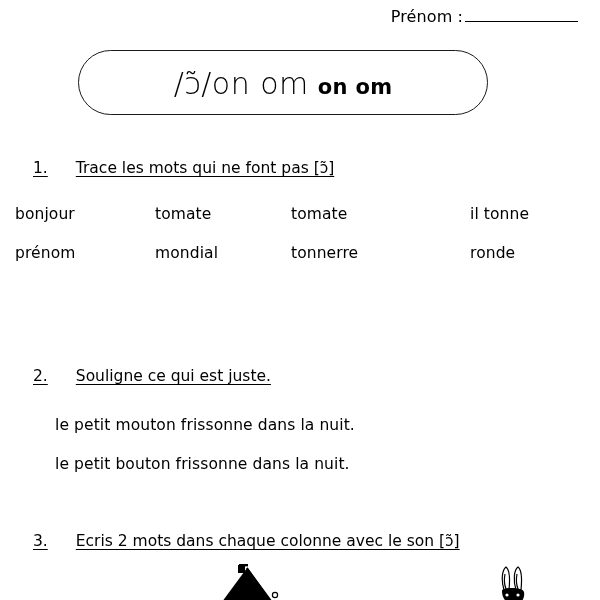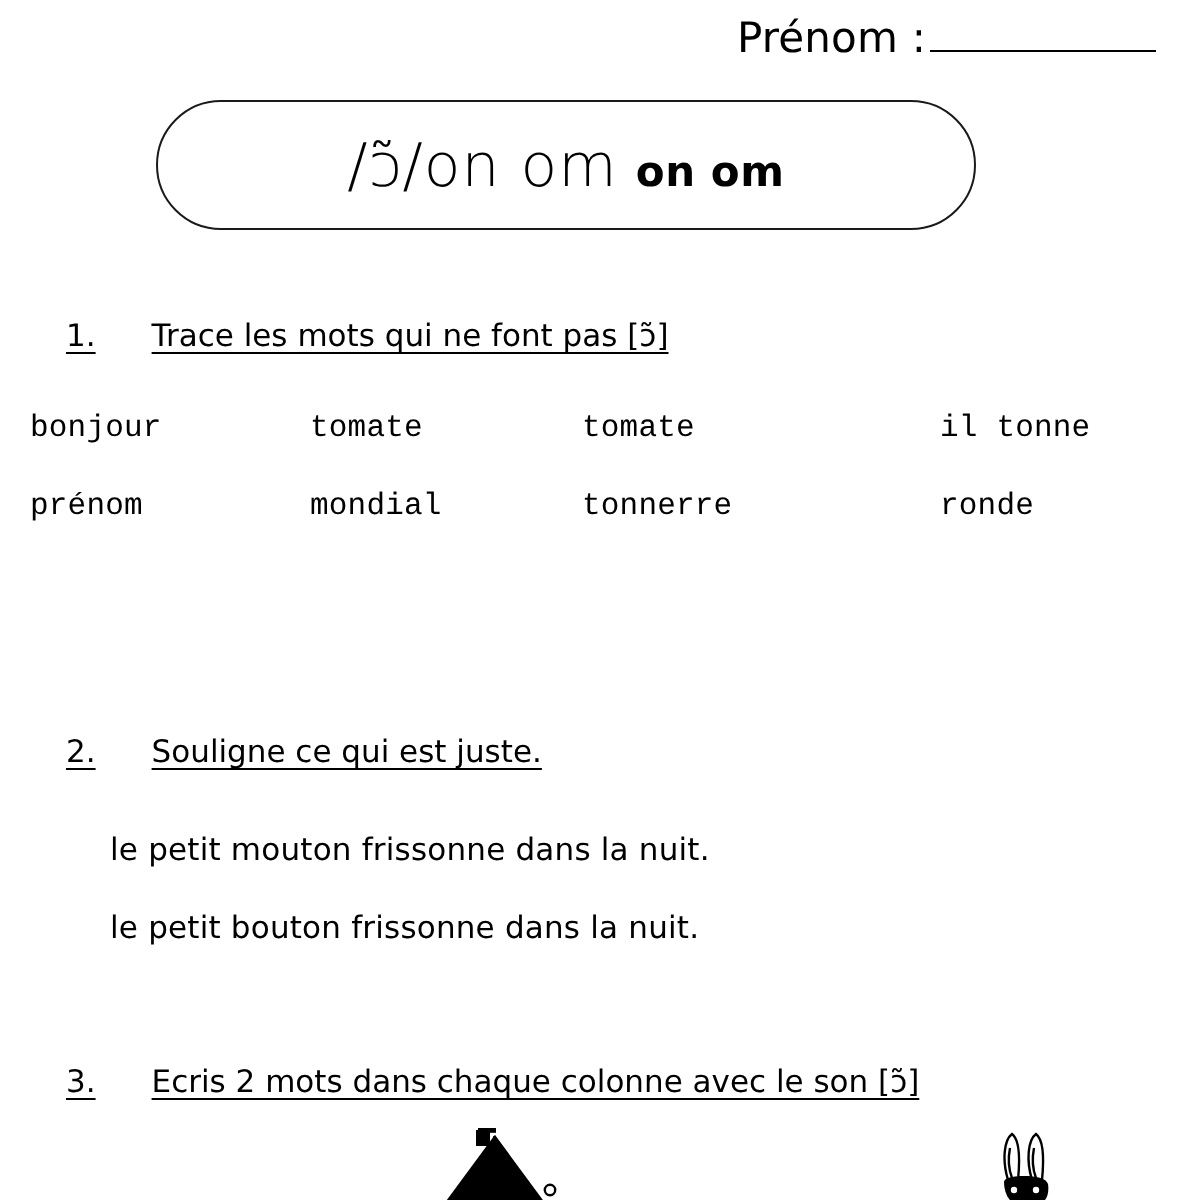--- a/index.html
+++ b/index.html
@@ -17,21 +17,21 @@
     position: relative;
   }
 
   
   .header {
     position: absolute;
     top: 7px;
     right: 22px;
     display: flex;
     align-items: baseline;
-    font-size: 21px;
+    font-size: 16px;
     letter-spacing: 0.1px;
   }
   .name-blank {
     display: inline-block;
     width: 113px;
     border-bottom: 1.6px solid #000;
     height: 14px;
     margin-left: 2px;
   }
 
@@ -101,21 +101,20 @@
   .word-grid {
     position: absolute;
     left: 15px;
     top: 205px;
     width: 570px;
   }
   .word-row {
     display: block;
     height: 39px;
     position: relative;
-    font-family: Liberation Mono, monospace;
   }
   .word-cell {
     position: absolute;
     font-size: 15.5px;
     white-space: pre;
     letter-spacing: 0.1px;
   }
   .col-0 { left: 0px; }
   .col-1 { left: 140px; }
   .col-2 { left: 276px; }

